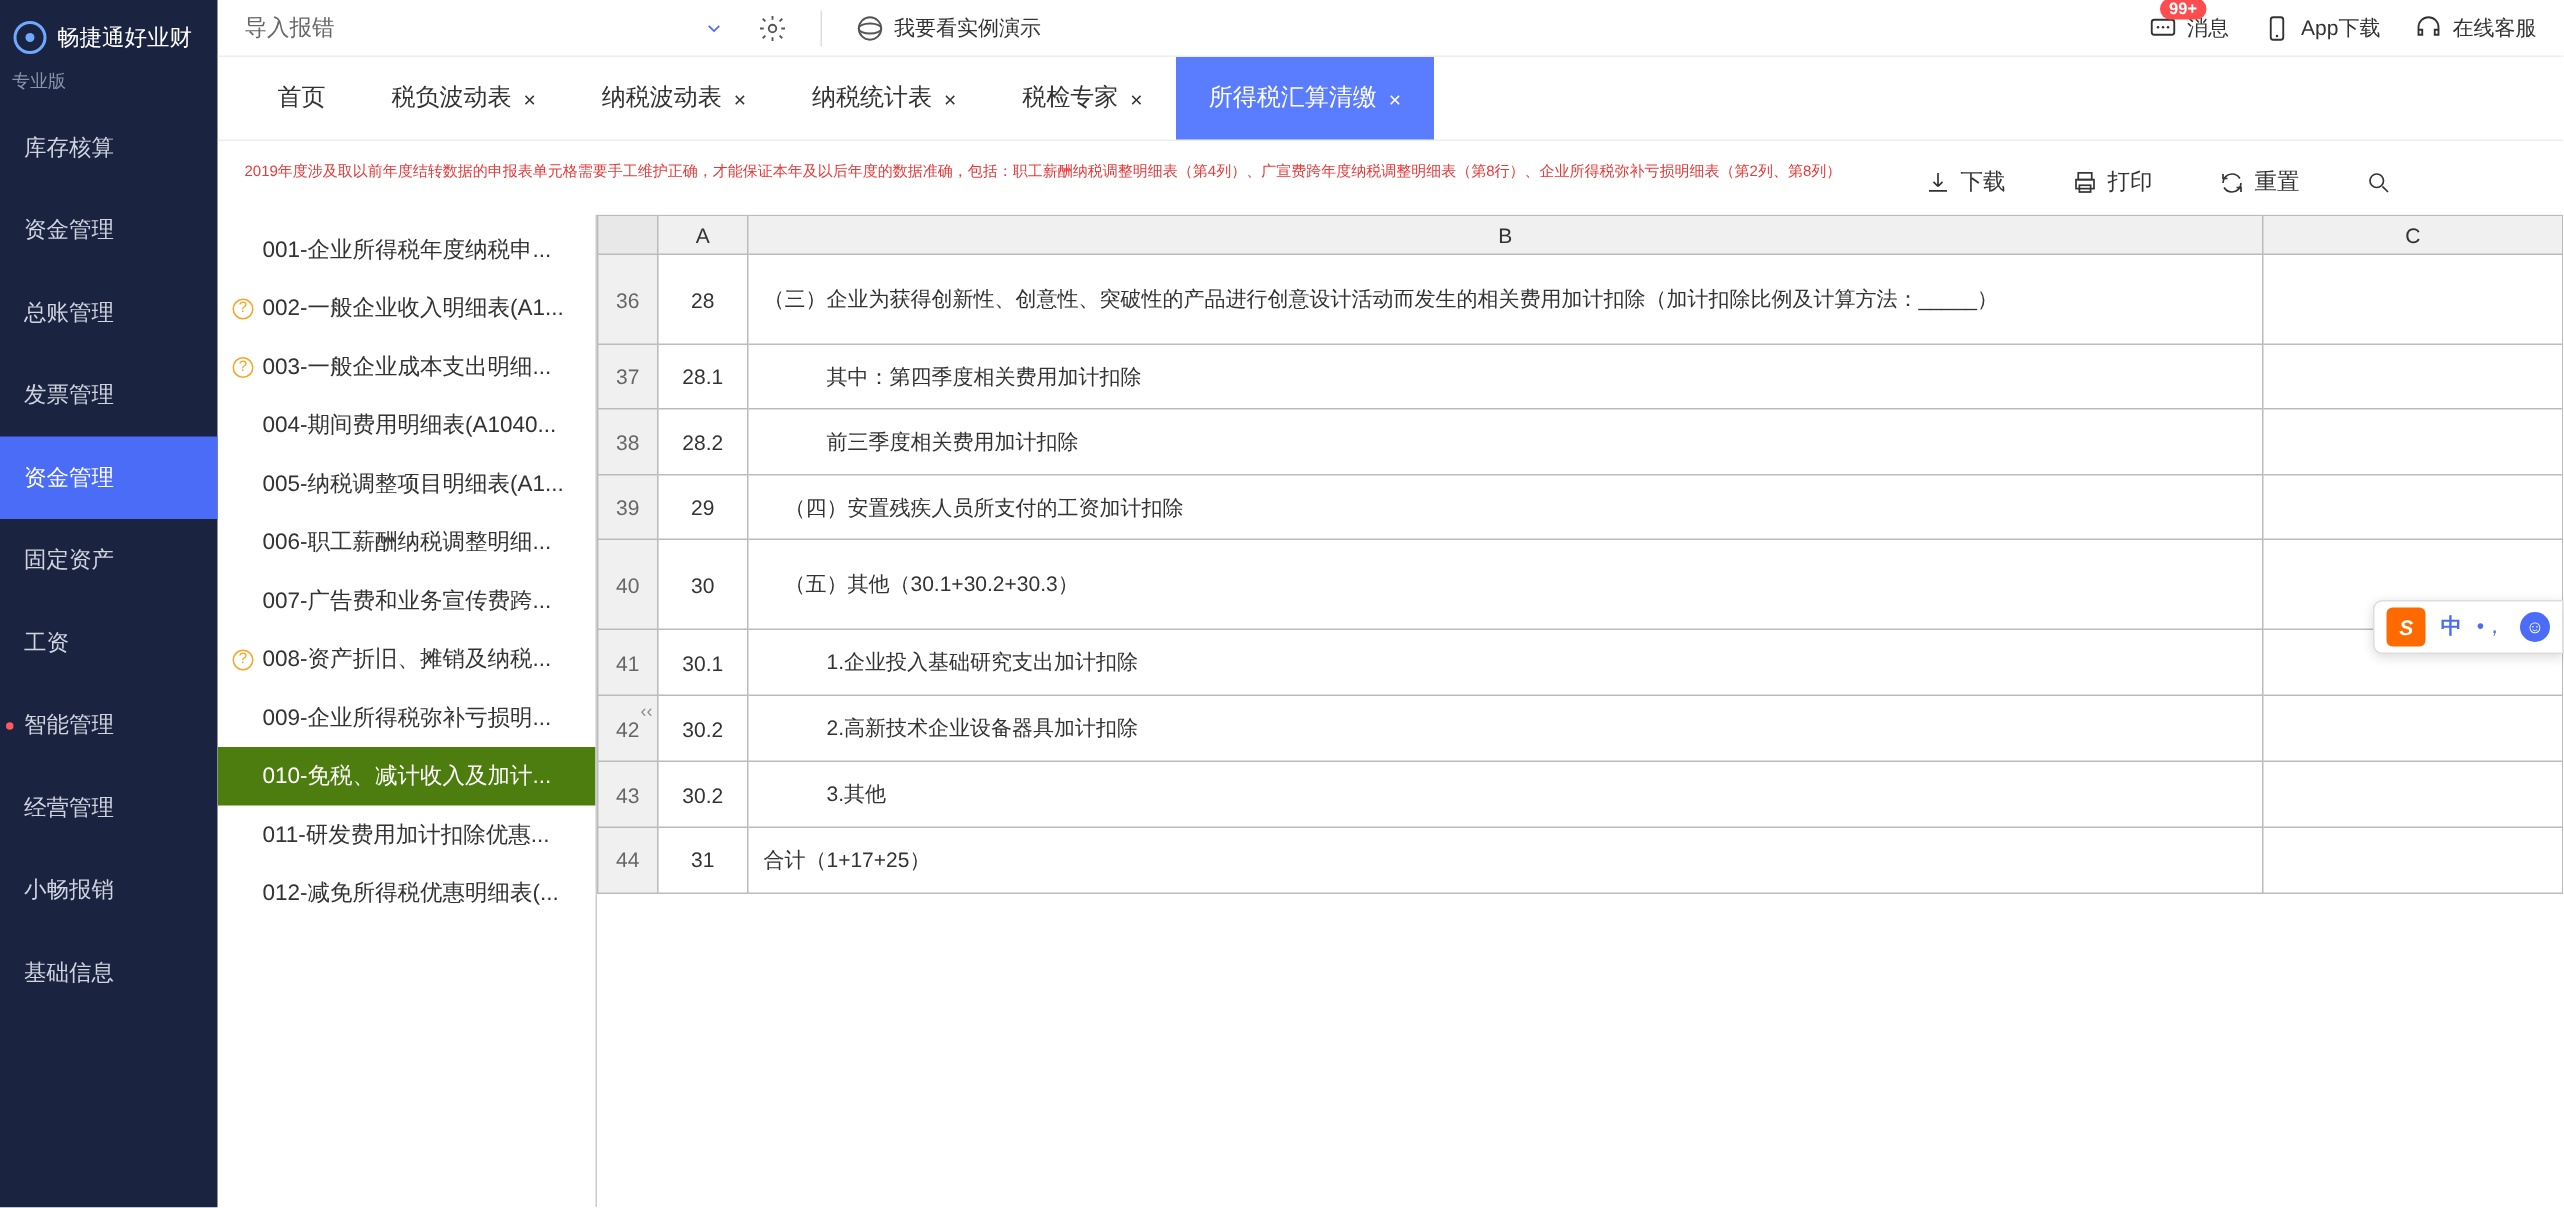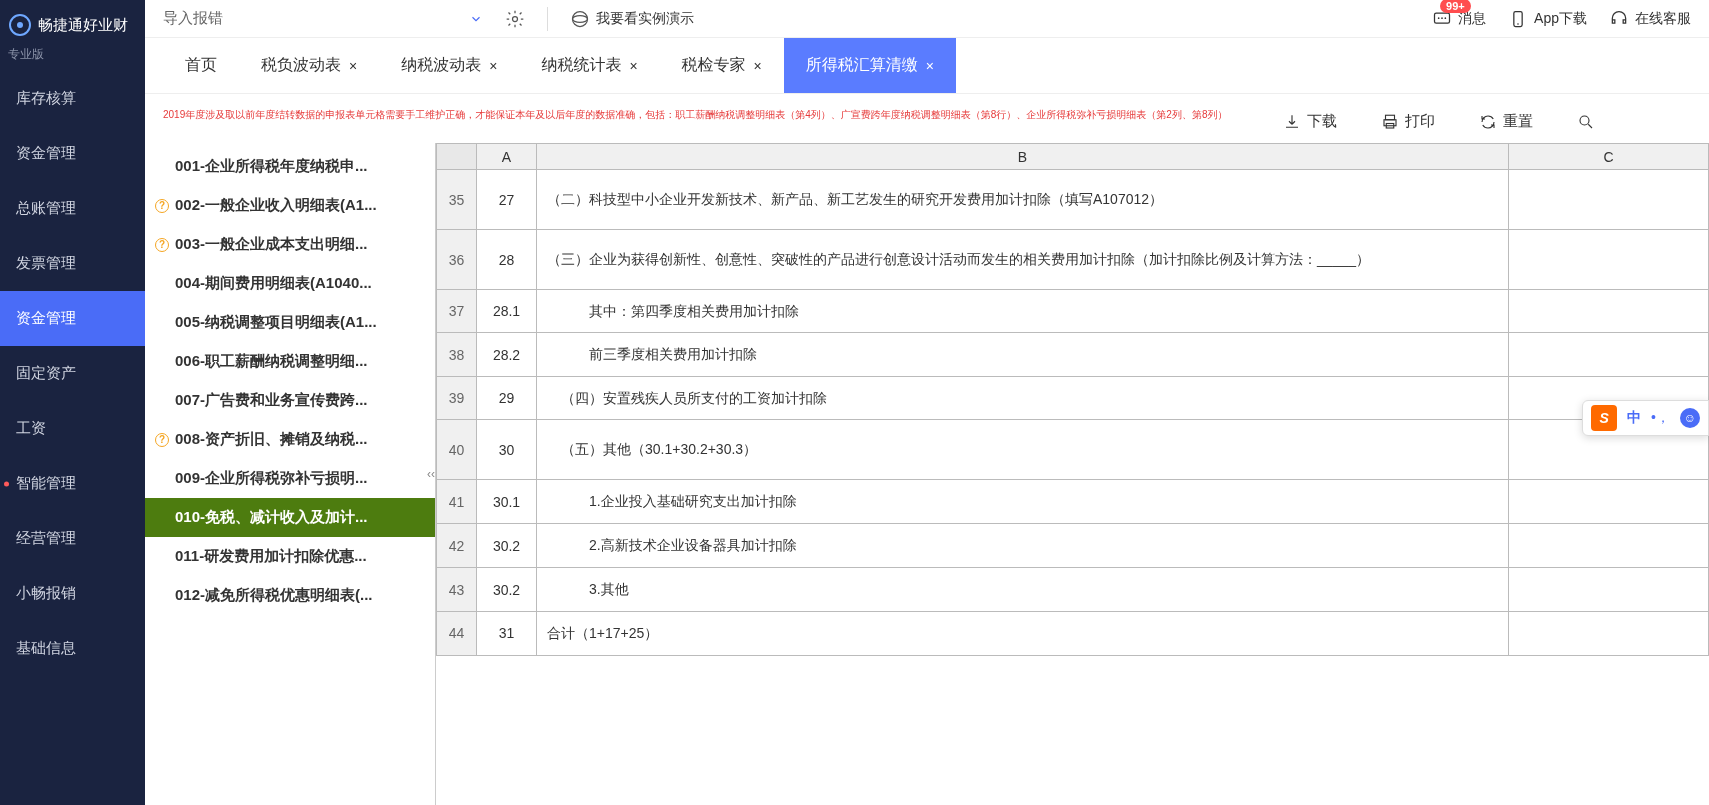--- a/index.html
+++ b/index.html
@@ -37,21 +37,21 @@
 
 
 .notice-row { display: flex; align-items: flex-start; padding: 12px 18px; gap: 20px; }
 .notice-text { flex: 1; color: #e63939; font-size: 10px; line-height: 1.7; max-width: 1100px; }
 .action-group { display: flex; align-items: center; gap: 44px; margin-top: 6px; }
 .action-btn { display: flex; align-items: center; gap: 6px; color: #333; cursor: pointer; font-size: 15px; }
 .action-icon { width: 18px; height: 18px; }
 
 
 .content { flex: 1; display: flex; overflow: hidden; position: relative; }
-.sub-list { width: 290px; overflow-y: auto; padding-top: 4px; font-weight: bold; }
+.sub-list { width: 252px; overflow-y: auto; padding-top: 4px; }
 .sub-item { padding: 10px 12px 10px 30px; font-size: 15px; color: #333; cursor: pointer; white-space: nowrap; overflow: hidden; text-overflow: ellipsis; position: relative; }
 .sub-item.selected { background: #4d7c0f; color: #fff; }
 .sub-item .warn { position: absolute; left: 10px; top: 50%; transform: translateY(-50%); width: 14px; height: 14px; border: 1px solid #f5a623; border-radius: 50%; color: #f5a623; font-size: 10px; display: flex; align-items: center; justify-content: center; }
 
 .collapse-handle { position: absolute; left: 282px; top: 50%; transform: translateY(-50%); width: 14px; font-size: 12px; color: #888; cursor: pointer; z-index: 5; }
 
 
 .sheet { flex: 1; overflow: auto; border-left: 1px solid #ccc; }
 .sheet table { border-collapse: collapse; width: 100%; }
 .sheet th, .sheet td { border: 1px solid #bbb; font-size: 14px; vertical-align: middle; }
@@ -249,26 +249,20 @@
           <thead>
             <tr>
               <th class="corner"></th>
               <th style="width:60px">A</th>
               <th>B</th>
               <th style="width:200px">C</th>
             </tr>
           </thead>
           <tbody id="sheet-body">
               <tr class="tall">
-                <td class="col-r">35</td>
-                <td class="col-a">27</td>
-                <td class="col-b">（二）科技型中小企业开发新技术、新产品、新工艺发生的研究开发费用加计扣除（填写A107012）</td>
-                <td class="col-c"></td>
-              </tr>
-              <tr class="tall">
                 <td class="col-r">36</td>
                 <td class="col-a">28</td>
                 <td class="col-b">（三）企业为获得创新性、创意性、突破性的产品进行创意设计活动而发生的相关费用加计扣除（加计扣除比例及计算方法：_____）</td>
                 <td class="col-c"></td>
               </tr>
               <tr>
                 <td class="col-r">37</td>
                 <td class="col-a">28.1</td>
                 <td class="col-b">　　　其中：第四季度相关费用加计扣除</td>
                 <td class="col-c"></td>

